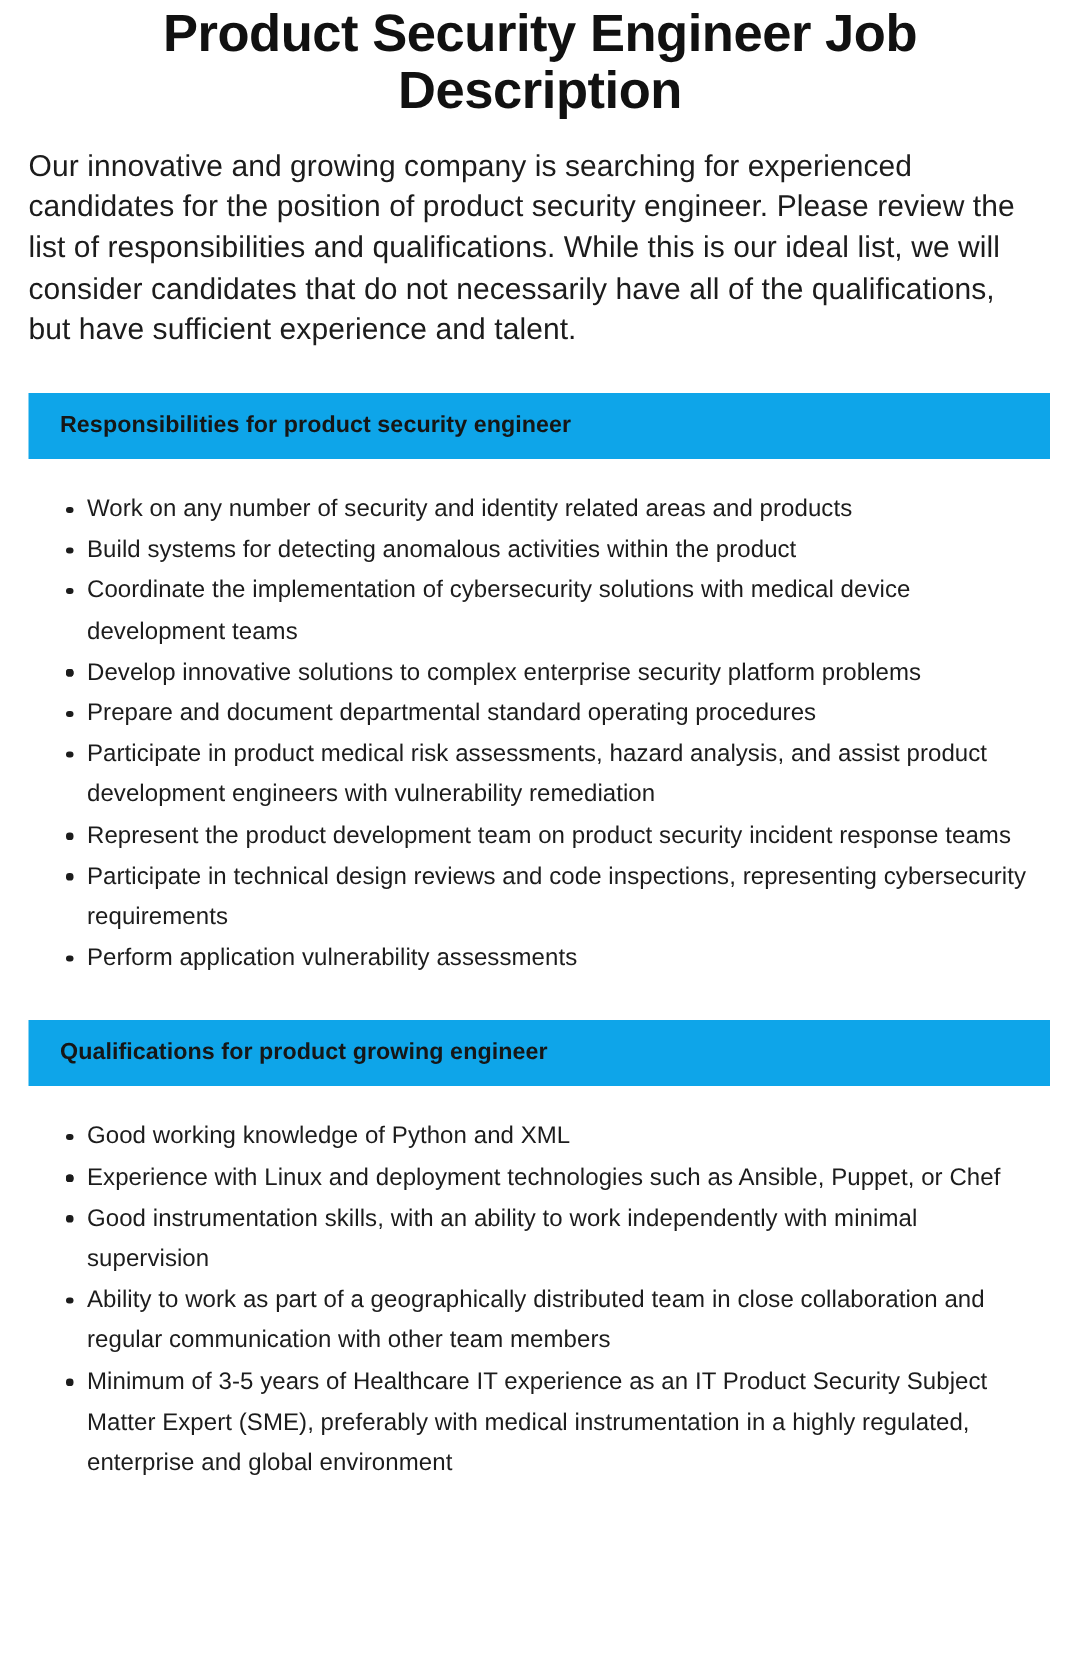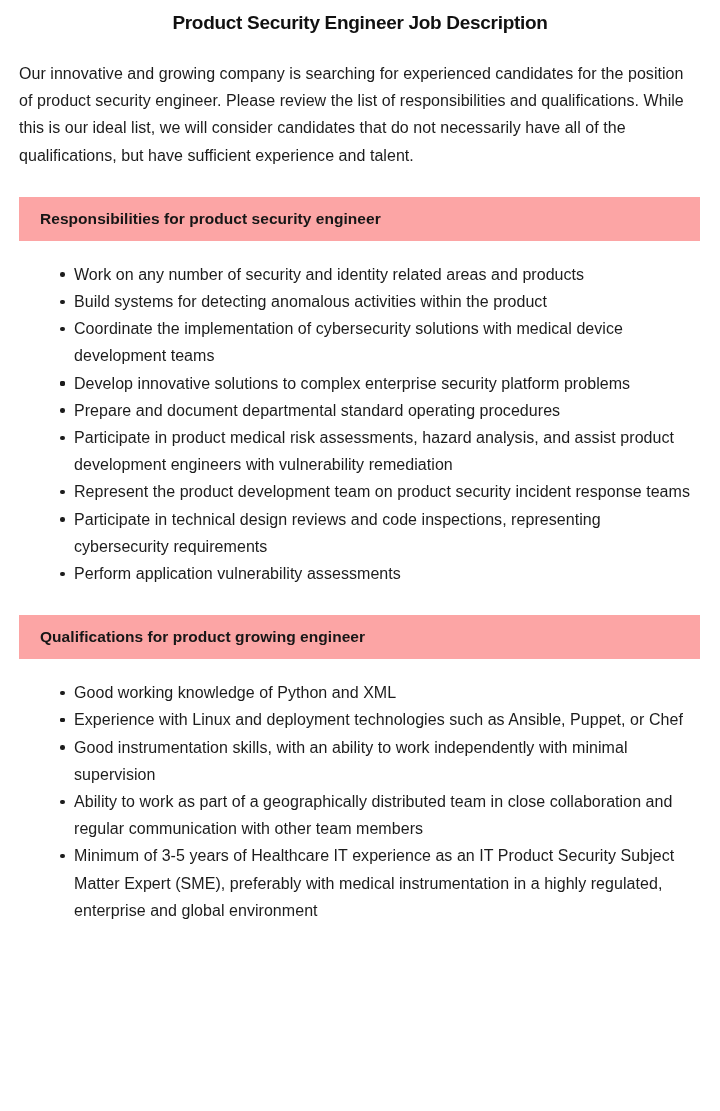--- a/index.html
+++ b/index.html
@@ -20,64 +20,64 @@
   .page {
     width: 720px;
     box-sizing: border-box;
     padding: 0;
   }
 
   
   .doc-title {
     margin: 0;
     padding: 4px 20px 0 20px;
-    font-size: 19px;
+    font-size: 35px;
     line-height: 38px;
     font-weight: 700;
     letter-spacing: -0.3px;
     text-align: center;
     color: #111111;
   }
 
   
   .intro {
     margin: 18px 0 0 0;
     padding: 0 34px 0 19px;
-    font-size: 16px;
+    font-size: 20px;
     line-height: 27.2px;
     color: #1c1c1c;
     letter-spacing: 0.05px;
   }
 
   
   .section {
     margin: 0;
   }
   .section-header {
     margin: 28px 20px 0 19px;
-    background: #fca5a5;
+    background: #0ea5e9;
     height: 44px;
     display: flex;
     align-items: center;
     padding: 0 12px 0 21px;
     box-sizing: border-box;
   }
   .section-header-text {
     font-size: 15.5px;
     font-weight: 700;
     color: #161616;
     letter-spacing: 0.05px;
     line-height: 20px;
   }
 
   
   ul.bullets {
     list-style: none;
     margin: 20px 0 0 0;
-    padding: 0 30px 0 16px;
+    padding: 0 30px 0 0;
   }
   ul.bullets li {
     position: relative;
     margin: 0 0 0 0;
     padding: 0 0 0 58px;
     font-size: 16px;
     line-height: 27.2px;
     color: #1c1c1c;
     letter-spacing: 0.05px;
   }

